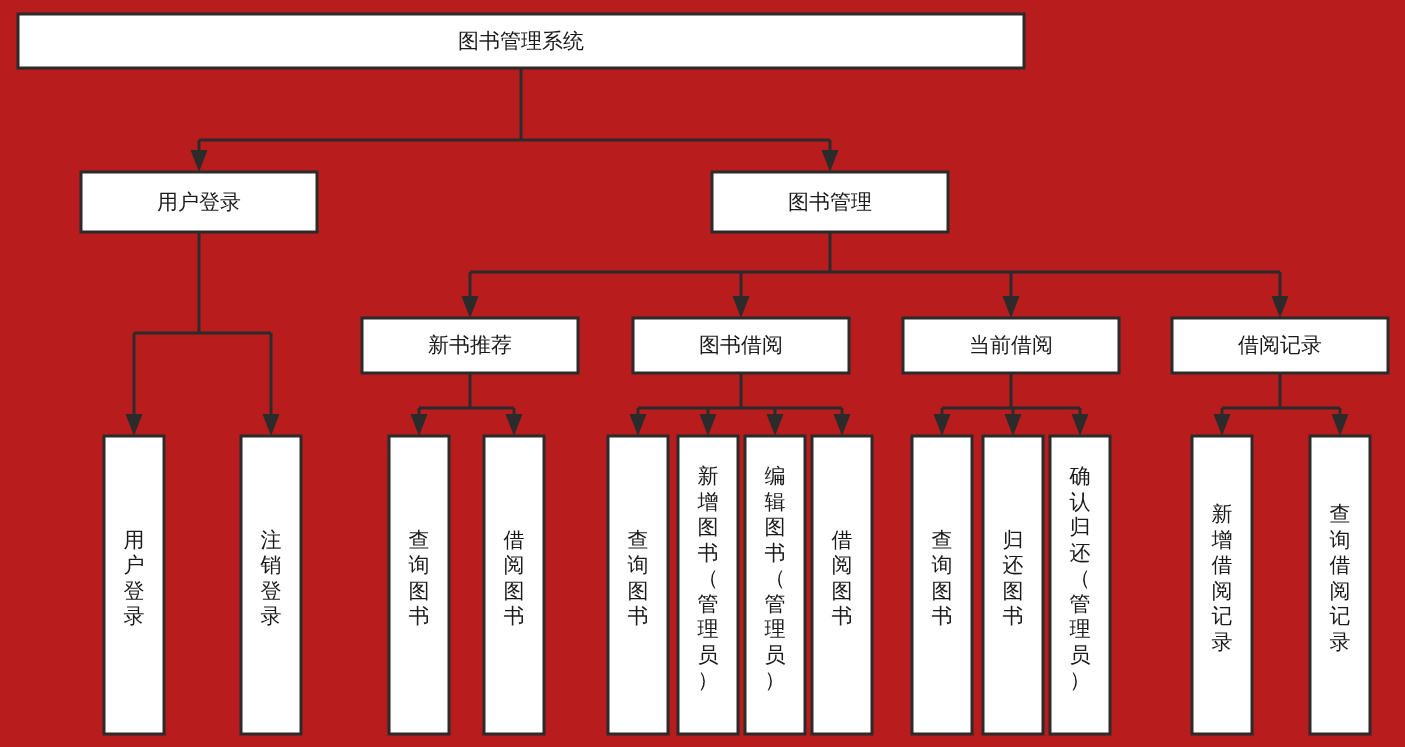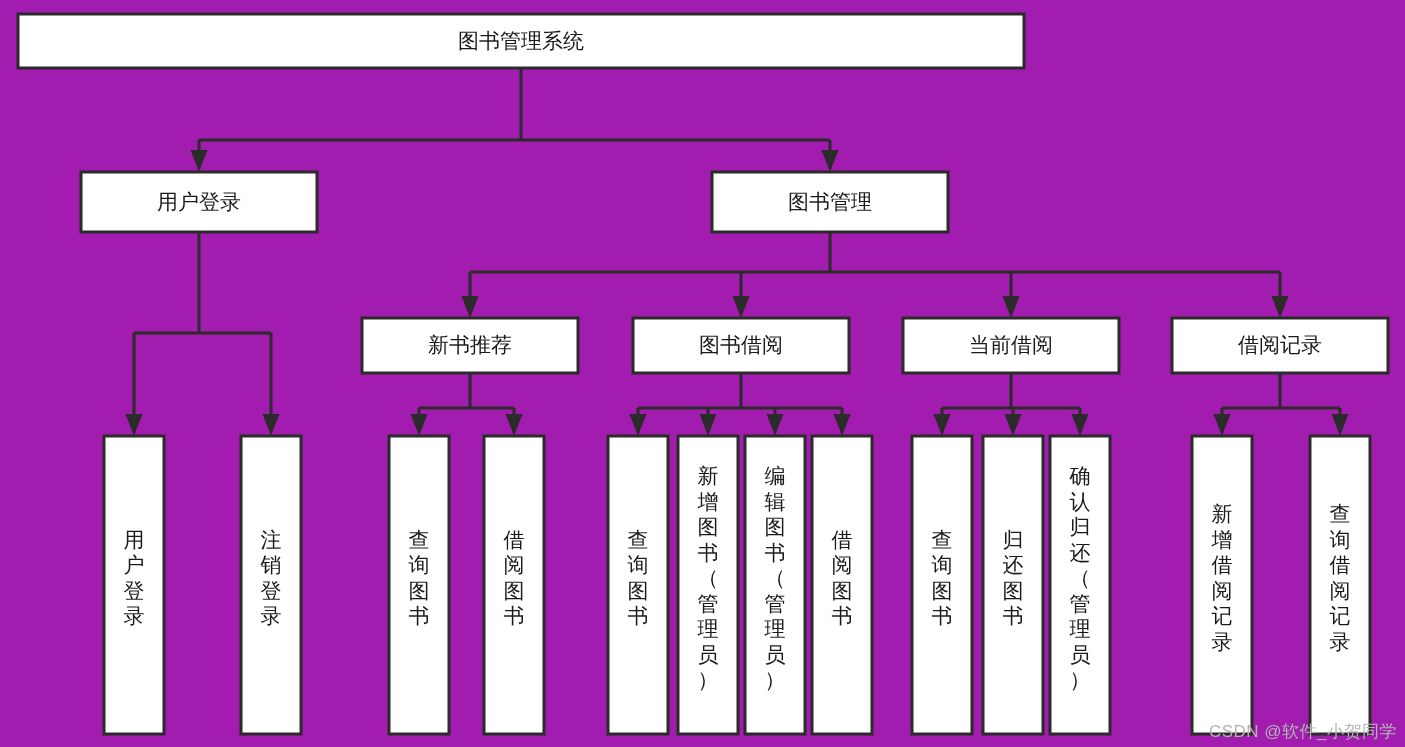--- a/index.html
+++ b/index.html
@@ -8,21 +8,21 @@
     padding: 0;
     background: #ffffff;
   }
   body {
     font-family: "Liberation Sans", "DejaVu Sans", sans-serif;
   }
   #diagram-root {
     position: relative;
     width: 1405px;
     height: 747px;
-    background: #a21caf;
+    background: #b91c1c;
     overflow: hidden;
   }
   svg#flow-svg {
     position: absolute;
     left: 0;
     top: 0;
     width: 1405px;
     height: 747px;
     display: block;
   }
@@ -203,15 +203,14 @@
           <rect x="1192" y="436" width="60" height="298" class="node-box"></rect>
           <text class="node-label-vertical" x="1222" y="521.25"><tspan x="1222" dy="0">新</tspan><tspan x="1222" dy="25.5">增</tspan><tspan x="1222" dy="25.5">借</tspan><tspan x="1222" dy="25.5">阅</tspan><tspan x="1222" dy="25.5">记</tspan><tspan x="1222" dy="25.5">录</tspan></text>
         </g>
         <g>
           <rect x="1310" y="436" width="60" height="298" class="node-box"></rect>
           <text class="node-label-vertical" x="1340" y="521.25"><tspan x="1340" dy="0">查</tspan><tspan x="1340" dy="25.5">询</tspan><tspan x="1340" dy="25.5">借</tspan><tspan x="1340" dy="25.5">阅</tspan><tspan x="1340" dy="25.5">记</tspan><tspan x="1340" dy="25.5">录</tspan></text>
         </g>
       </g>
   </svg>
 
-  <div class="watermark">CSDN @软件_小贺同学</div>
 
 </div>
 
 </body></html>

